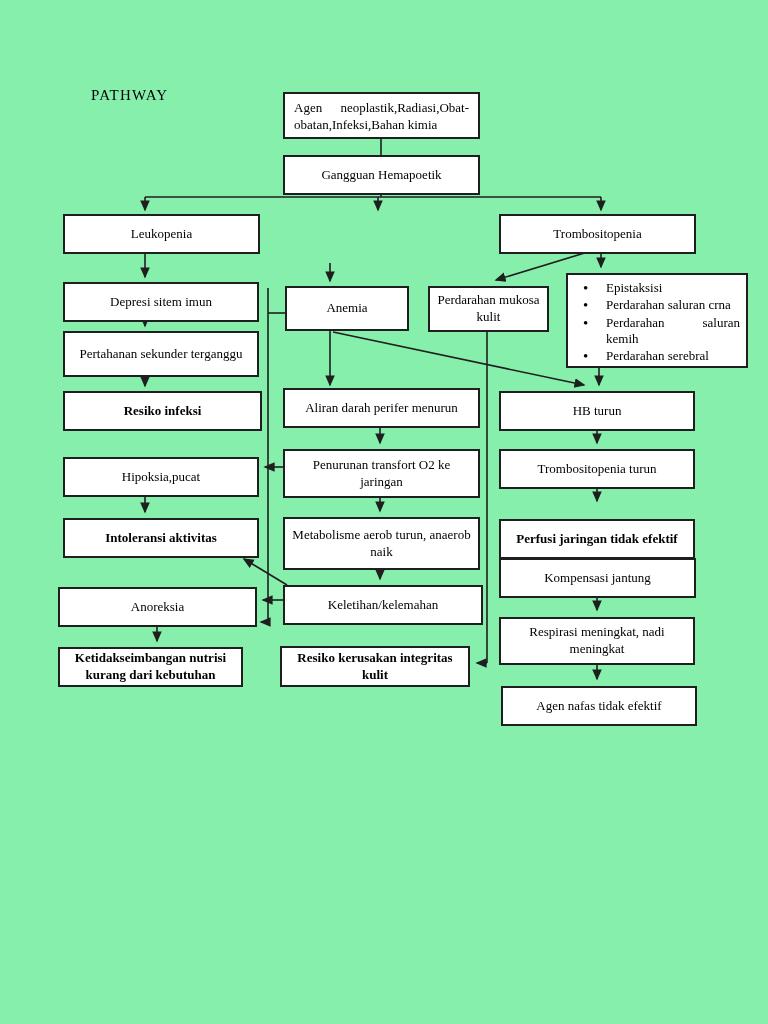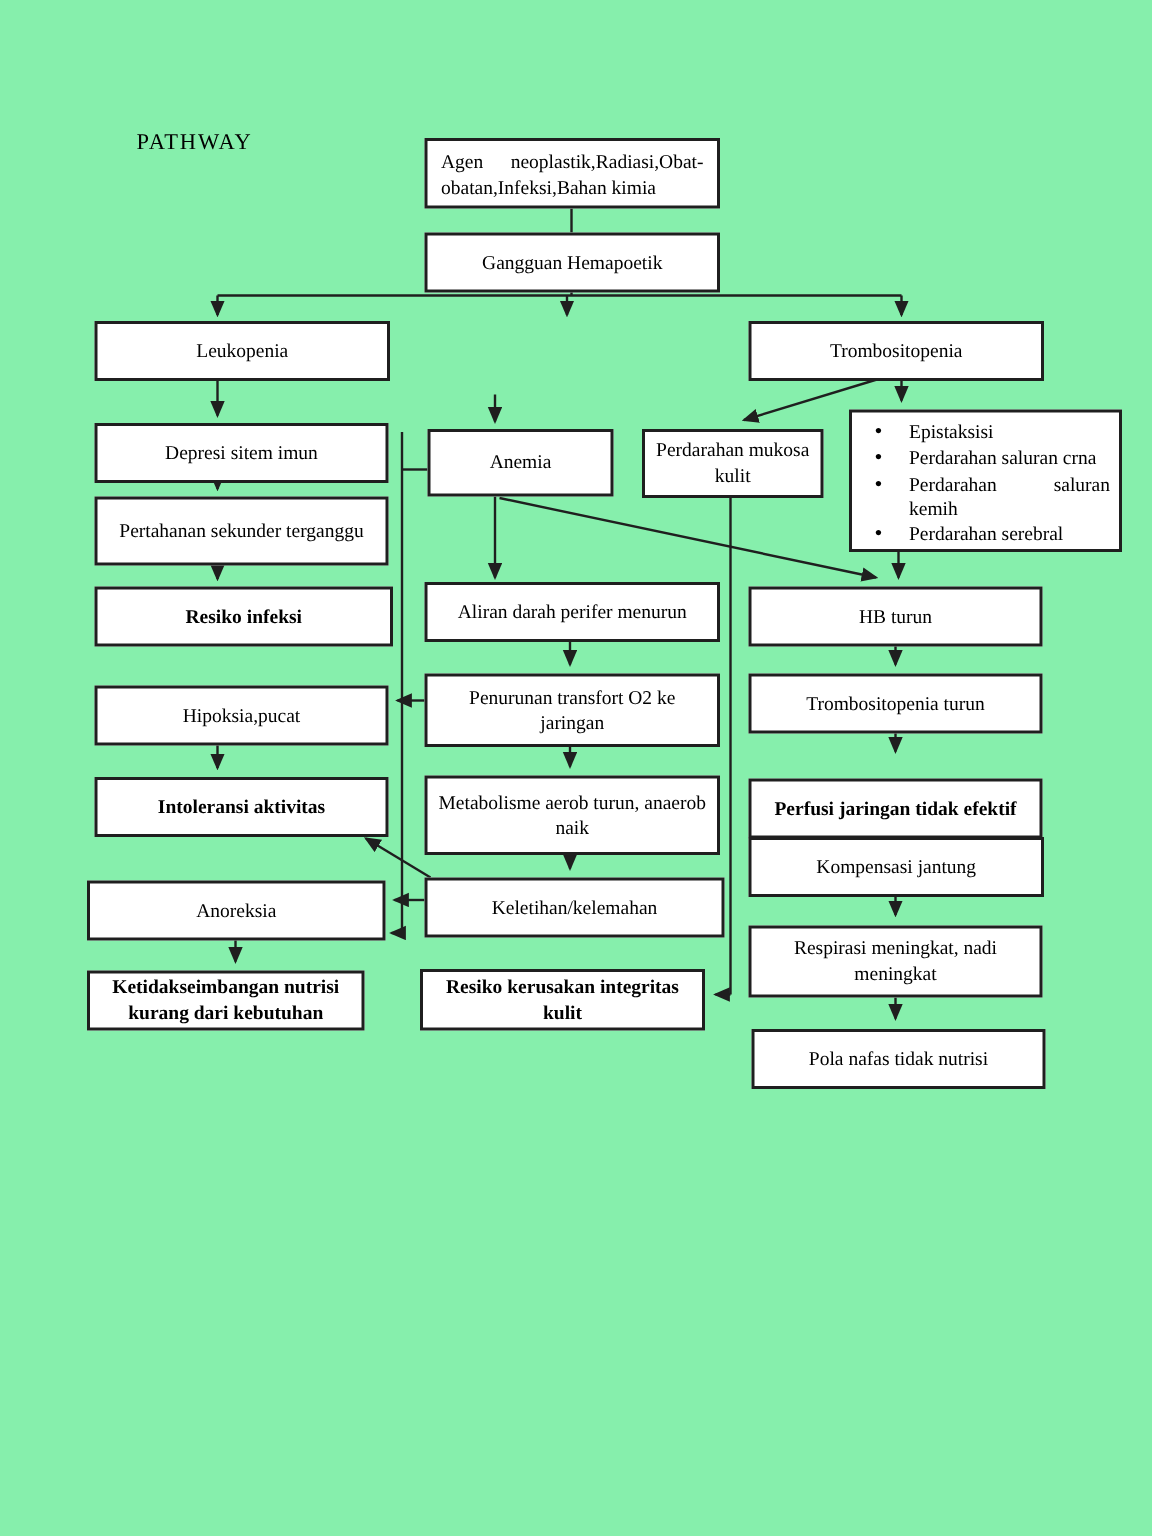--- a/index.html
+++ b/index.html
@@ -120,15 +120,15 @@
   <div class="box bold" style="left:499px;top:507px;width:196px;height:36px;margin-top:12px;">Perfusi jaringan tidak efektif</div>
 
   <div class="box" style="left:58px;top:587px;width:199px;height:38px;">Anoreksia</div>
   <div class="box" style="left:283px;top:585px;width:200px;height:38px;">Keletihan/kelemahan</div>
   <div class="box" style="left:499px;top:558px;width:197px;height:35px;">Kompensasi jantung</div>
 
   <div class="box bold" style="left:58px;top:647px;width:185px;height:40px;">Ketidakseimbangan nutrisi kurang dari kebutuhan</div>
   <div class="box bold" style="left:280px;top:646px;width:190px;height:41px;">Resiko kerusakan integritas kulit</div>
   <div class="box" style="left:499px;top:617px;width:196px;height:48px;">Respirasi meningkat, nadi meningkat</div>
 
-  <div class="box" style="left:501px;top:686px;width:196px;height:34px;">Pola nafas tidak nutrisi</div>
+  <div class="box" style="left:501px;top:686px;width:196px;height:34px;">Agen nafas tidak efektif</div>
 
 </div>
 
 </body></html>

